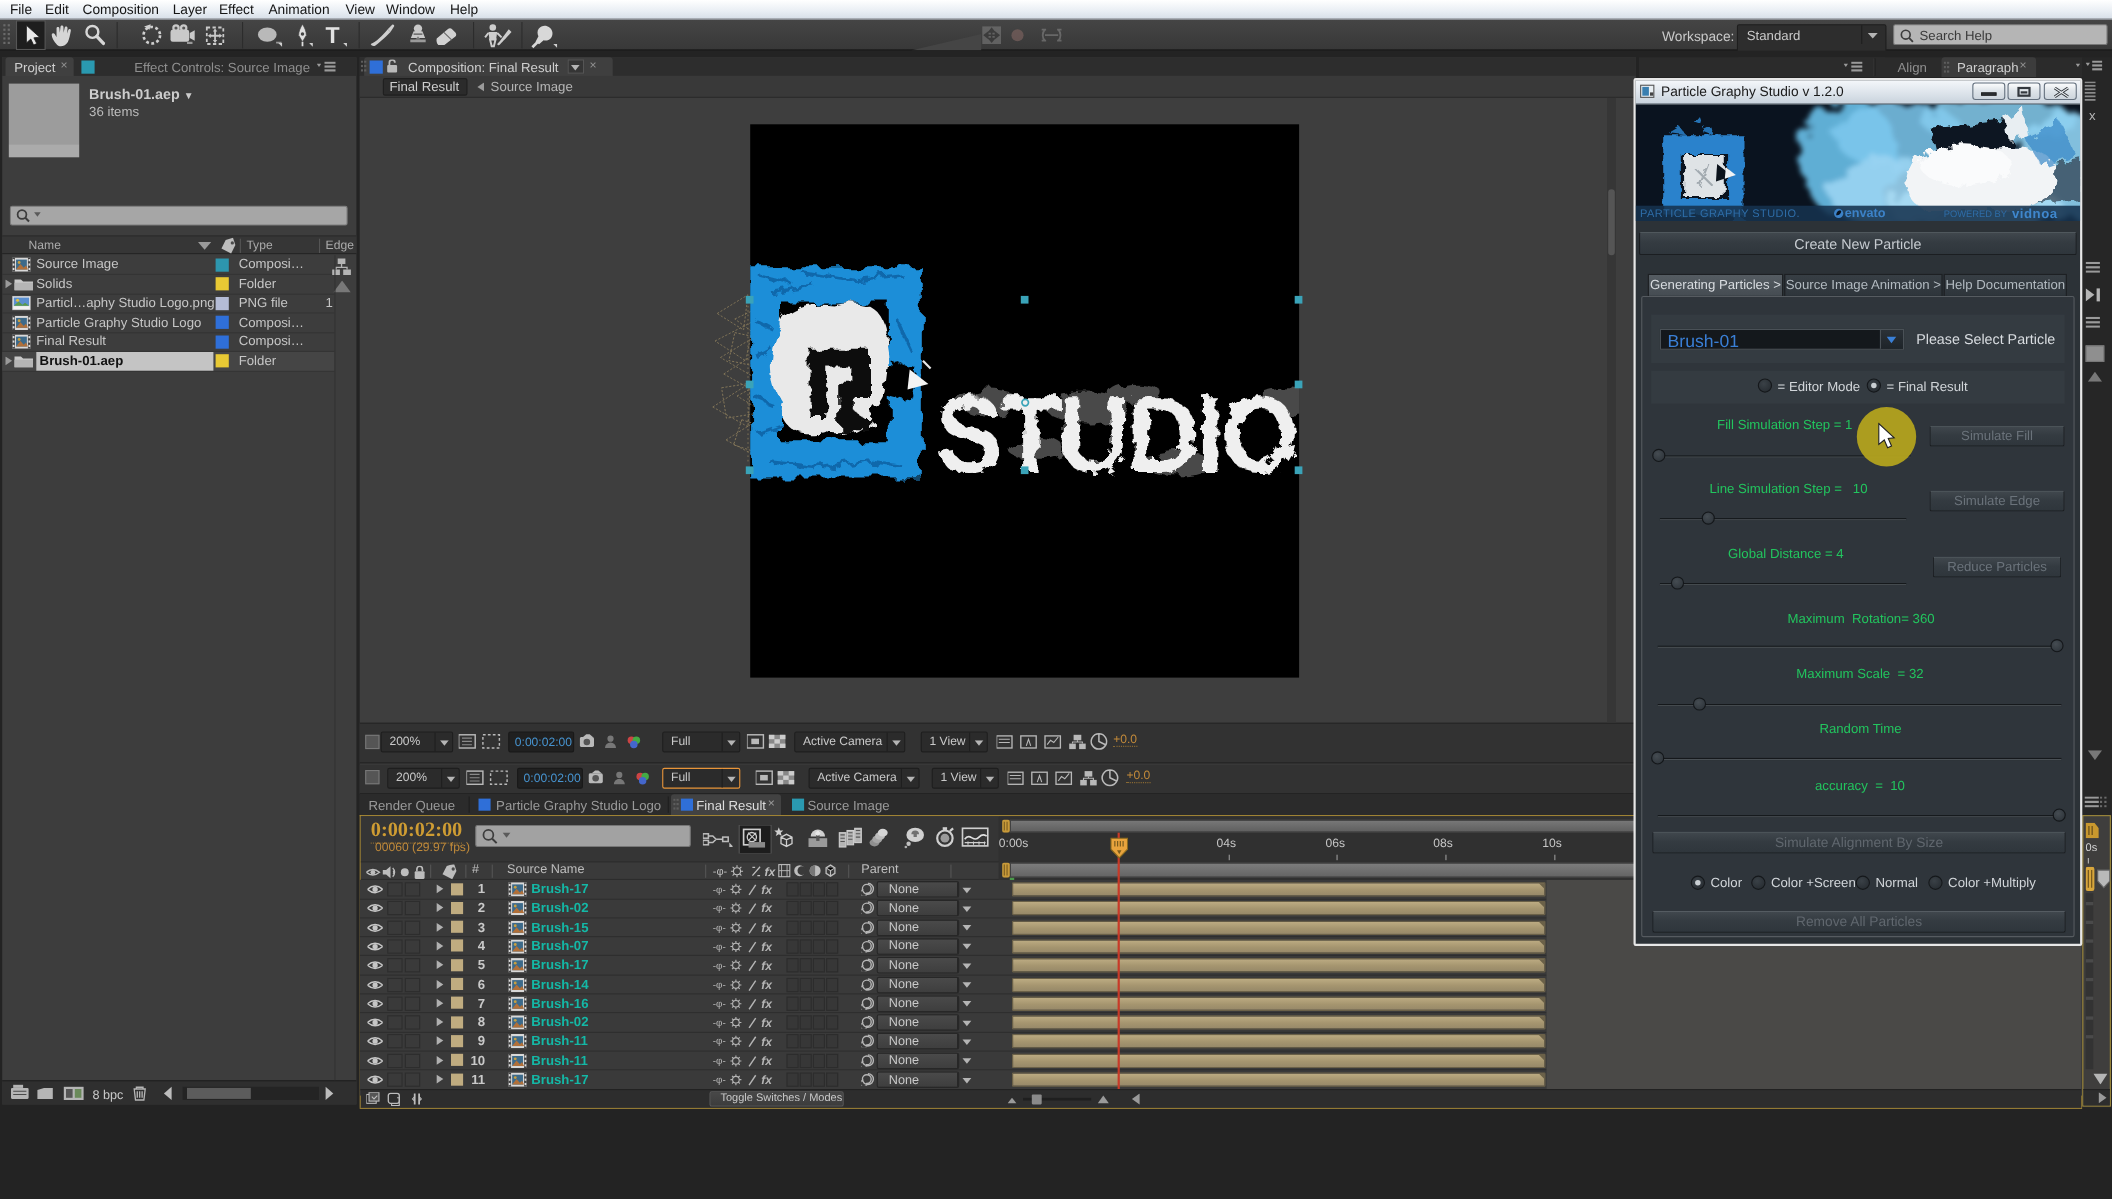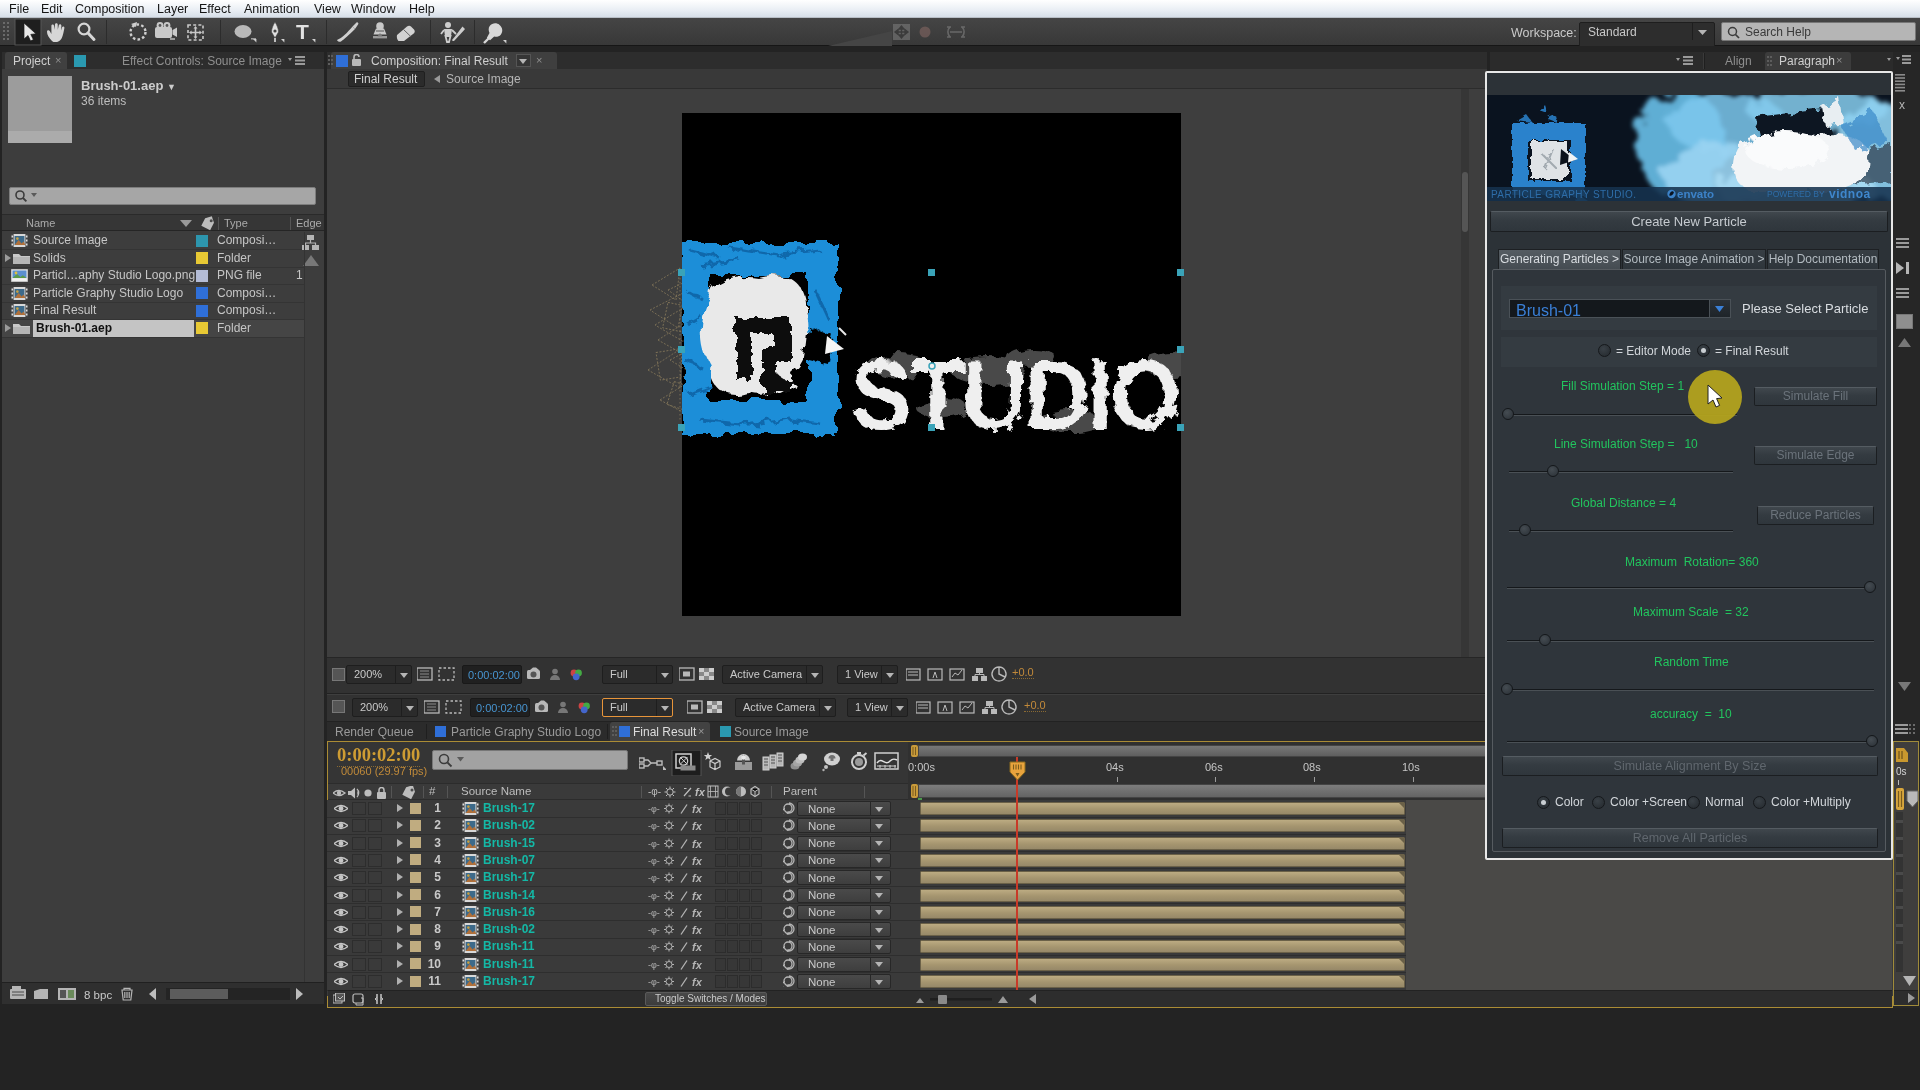--- a/index.html
+++ b/index.html
@@ -14,21 +14,21 @@
   .tlrow .c2{position:absolute;left:41px;top:2px;width:14px;height:13px;background:#3a3a3a;border:1px solid #2d2d2d;}
   .tlrow .arr{position:absolute;left:70px;top:4px;width:0;height:0;border-left:6px solid #b0b0b0;border-top:4.5px solid transparent;border-bottom:4.5px solid transparent;}
   .tlrow .chip{position:absolute;left:83px;top:2.5px;width:11px;height:11px;background:#c0ac80;}
   .tlrow .num{position:absolute;left:96px;top:1px;width:18px;text-align:right;font-size:12px;font-weight:bold;color:#c9c9c9;}
   .tlrow .nm{position:absolute;left:156px;top:1px;font-size:12px;font-weight:bold;color:#14b8a6;white-space:nowrap;}
   .tlrow .b1{position:absolute;left:388px;top:2px;width:11px;height:13px;background:#373737;border:1px solid #2c2c2c;}
   .tlrow .b2{position:absolute;left:400px;top:2px;width:11px;height:13px;background:#373737;border:1px solid #2c2c2c;}
   .tlrow .b3{position:absolute;left:412px;top:2px;width:11px;height:13px;background:#373737;border:1px solid #2c2c2c;}
   .tlrow .b4{position:absolute;left:424px;top:2px;width:11px;height:13px;background:#373737;border:1px solid #2c2c2c;}
   .tlrow .pw{position:absolute;left:456px;top:2px;}
-  .tlrow .none{position:absolute;left:470px;top:1px;width:94px;height:15px;background:linear-gradient(#4a4a4a,#3e3e3e);border:1px solid #272727;border-radius:2px;}
+  .tlrow .none{position:absolute;left:470px;top:1px;width:75px;height:15px;background:linear-gradient(#4a4a4a,#3e3e3e);border:1px solid #272727;border-radius:2px;}
   .tlrow .none .t{position:absolute;left:10px;top:0.5px;font-size:11.5px;color:#c9c9c9;}
   .tlrow .none .dv{position:absolute;left:72px;top:0;width:1px;height:13px;background:#272727;}
   .tlrow .none .a{position:absolute;left:77px;top:4.5px;width:0;height:0;border-top:5px solid #b5b5b5;border-left:4px solid transparent;border-right:4px solid transparent;}
   .tlrow .bar{position:absolute;left:593px;top:2px;width:485px;height:13px;background:linear-gradient(#bcab82,#a5956f 55%,#978969);border:1px solid #6b6148;border-radius:1px;}
   .tlrow .bar:after{content:"";position:absolute;right:0;top:0;width:0;height:0;border-top:5px solid #6b6148;border-left:5px solid transparent;}
   .pgbtn{position:absolute;background:linear-gradient(#40474d,#343b41 45%,#2f363c);border:1px solid #1b1e21;border-top-color:#555c62;border-radius:2px;color:#6b737b;text-align:center;}
   .pgtrack{position:absolute;height:2px;background:#15181b;border-bottom:1px solid #4a5055;}
   .pgthumb{position:absolute;width:12px;height:12px;border-radius:50%;background:radial-gradient(circle at 40% 35%,#454c52,#2a3036);border:1px solid #14171a;top:-6px;}
   .pglabel{position:absolute;font-size:12px;color:#22c55e;white-space:nowrap;}
   .pgradio{position:absolute;width:13px;height:13px;border-radius:50%;background:radial-gradient(circle at 40% 35%,#3a4147,#23282d);border:1px solid #15181b;}
@@ -1359,20 +1359,40 @@
         </svg>
     <div class="abs" style="left:0px;top:248px;width:24px;height:15px;background:#2d2d2d;border-top:1px solid #222;"></div>
     <svg class="abs" style="left:12px;top:251px;" width="10" height="10">
           <path d="M2 0 l0 10 l7 -5 z" fill="#9a9a9a"></path>
         </svg>
   </div>
 </div>
 
 <div id="floatwin" class="abs" style="left:1485px;top:71px;width:408px;height:789px;background:#2c3237;border:2px solid #e7e7e7;border-radius:2px;">
 
+  <div class="abs" style="left:0;top:0;width:404px;height:22px;background:linear-gradient(#f4f7fa,#dde4eb 55%,#c9d3dd);border-bottom:1px solid #9aa6b2;">
+    <div class="abs" style="left:4px;top:4px;width:13px;height:12px;background:#e8eef2;border:1px solid #555;">
+      <div class="abs" style="left:1px;top:1px;width:6px;height:8px;background:#3a7fb0;"></div>
+      <div class="abs" style="left:8px;top:6px;width:3px;height:3px;background:#444;"></div>
+    </div>
+    <div class="abs txt" style="left:23px;top:3px;font-size:12.5px;color:#1a1a1a;">Particle Graphy Studio v 1.2.0</div>
+    <div class="winbtn" style="left:306px;top:2px;">
+          <div class="abs" style="left:7px;top:8px;width:14px;height:3px;background:#33383e;border:1px solid #222;"></div>
+        </div>
+    <div class="winbtn" style="left:338px;top:2px;">
+          <div class="abs" style="left:8px;top:3px;width:12px;height:9px;border:2px solid #33383e;"></div>
+          <div class="abs" style="left:11px;top:6.5px;width:6px;height:2px;background:#33383e;"></div>
+        </div>
+    <div class="winbtn" style="left:371px;top:2px;">
+          <svg class="abs" style="left:8px;top:3px;" width="14" height="10">
+            <path d="M1 1 L13 9 M13 1 L1 9" stroke="#2e3338" stroke-width="2.6"></path>
+            <path d="M1 1 L13 9 M13 1 L1 9" stroke="#e8ecf0" stroke-width="1"></path>
+          </svg>
+        </div>
+  </div>
 
   <svg class="abs" style="left:0;top:22px;" width="404" height="106" viewBox="0 0 404 106">
     <defs>
       <filter id="smoke" x="-30%" y="-30%" width="160%" height="160%">
         <feTurbulence type="fractalNoise" baseFrequency="0.055" numOctaves="4" seed="11" result="n"></feTurbulence>
         <feDisplacementMap in="SourceGraphic" in2="n" scale="22" result="d"></feDisplacementMap>
         <feGaussianBlur in="d" stdDeviation="2.2"></feGaussianBlur>
       </filter>
       <filter id="smoke2" x="-30%" y="-30%" width="160%" height="160%">
         <feTurbulence type="fractalNoise" baseFrequency="0.10" numOctaves="3" seed="5" result="n"></feTurbulence>

